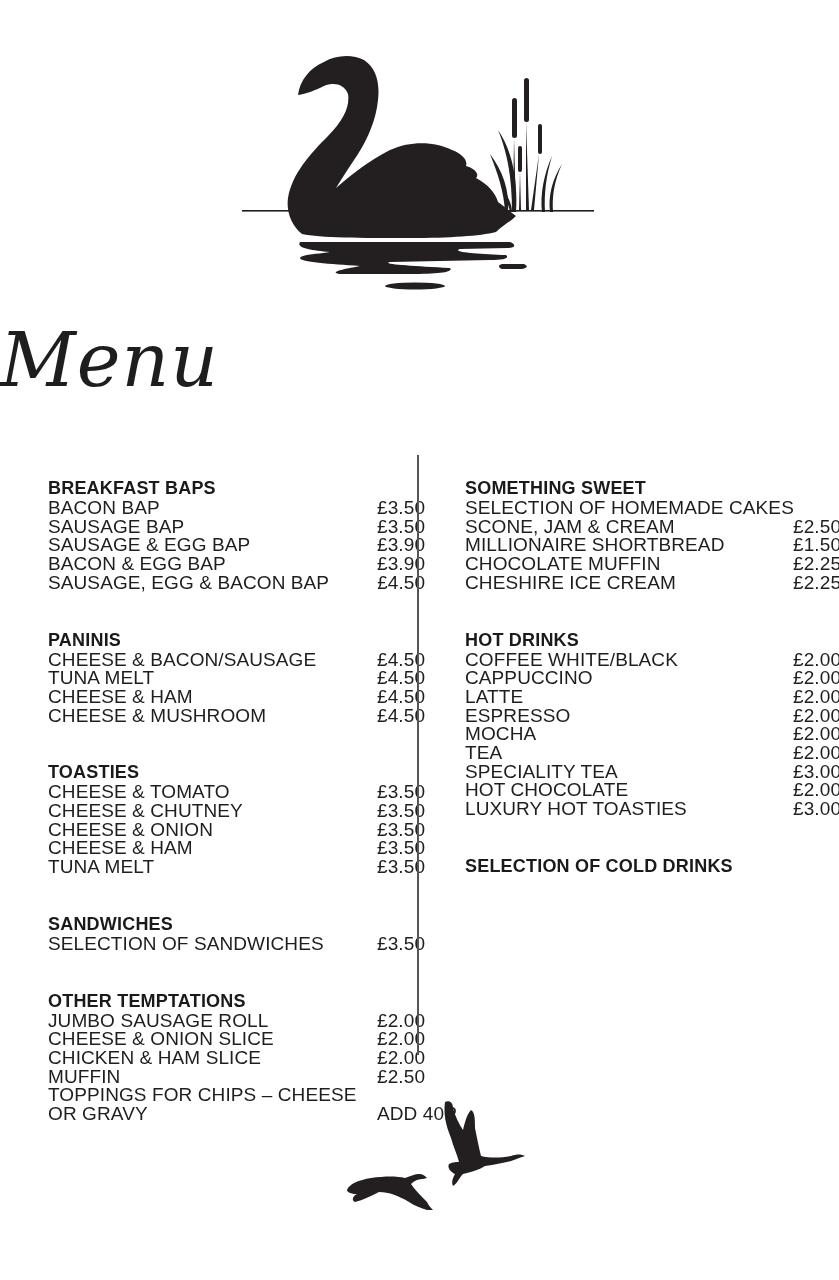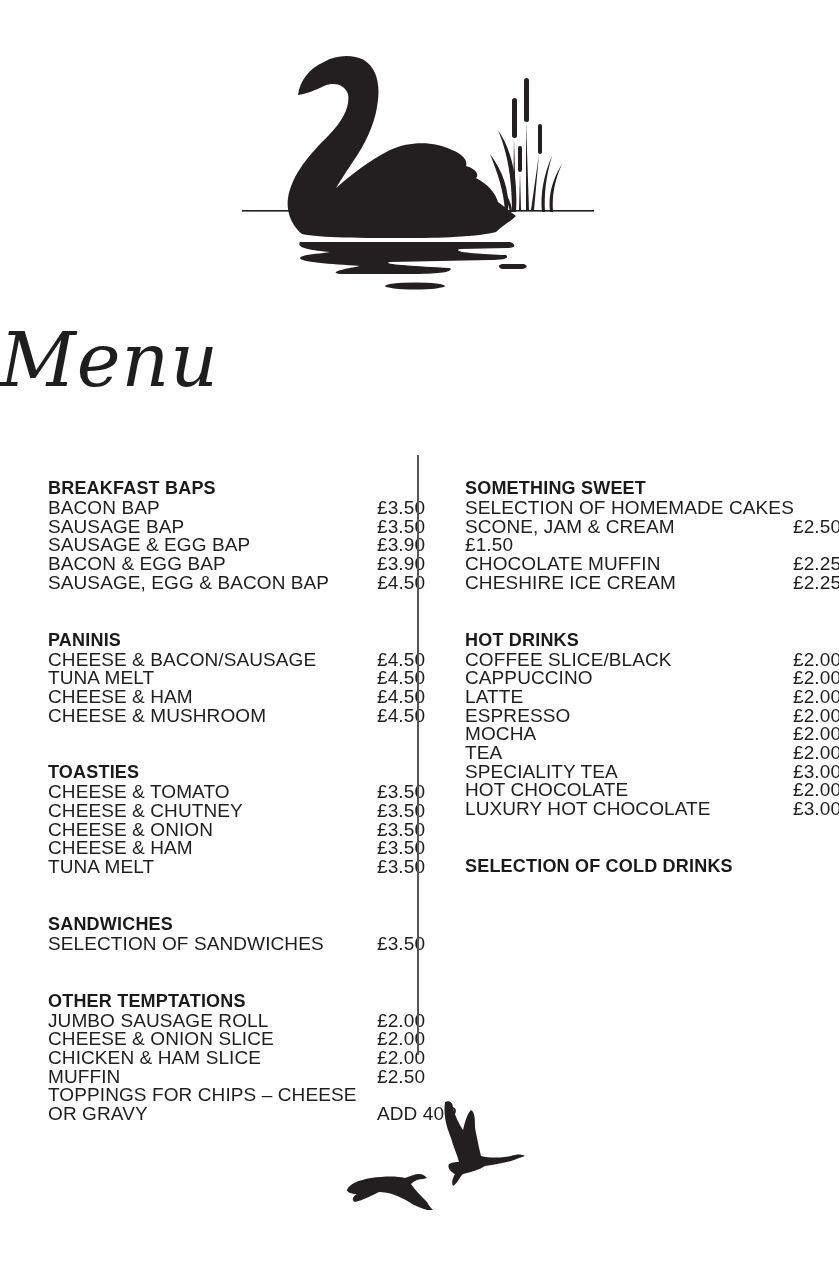--- a/index.html
+++ b/index.html
@@ -163,36 +163,37 @@
     <h2>SOMETHING SWEET</h2>
     <div class="row">
         <span class="name">SELECTION OF HOMEMADE CAKES</span>
         <span class="price">£2.00</span>
       </div>
     <div class="row">
         <span class="name">SCONE, JAM &amp; CREAM</span>
         <span class="price">£2.50</span>
       </div>
     <div class="row">
+        <span class="name">MILLIONAIRE SHORTBREAD</span>
         <span class="price">£1.50</span>
       </div>
     <div class="row">
         <span class="name">CHOCOLATE MUFFIN</span>
         <span class="price">£2.25</span>
       </div>
     <div class="row">
         <span class="name">CHESHIRE ICE CREAM</span>
         <span class="price">£2.25</span>
       </div>
   </div>
 
   <div class="section">
     <h2>HOT DRINKS</h2>
     <div class="row">
-        <span class="name">COFFEE SLICE/BLACK</span>
+        <span class="name">COFFEE WHITE/BLACK</span>
         <span class="price">£2.00</span>
       </div>
     <div class="row">
         <span class="name">CAPPUCCINO</span>
         <span class="price">£2.00</span>
       </div>
     <div class="row">
         <span class="name">LATTE</span>
         <span class="price">£2.00</span>
       </div>
@@ -210,21 +211,21 @@
       </div>
     <div class="row">
         <span class="name">SPECIALITY TEA</span>
         <span class="price">£3.00</span>
       </div>
     <div class="row">
         <span class="name">HOT CHOCOLATE</span>
         <span class="price">£2.00</span>
       </div>
     <div class="row">
-        <span class="name">LUXURY HOT CHOCOLATE</span>
+        <span class="name">LUXURY HOT TOASTIES</span>
         <span class="price">£3.00</span>
       </div>
   </div>
 
   <div class="section">
     <h2>SELECTION OF COLD DRINKS</h2>
   </div>
 </div>
 
 <svg class="birds" viewBox="0 0 200 130" xmlns="http://www.w3.org/2000/svg">

